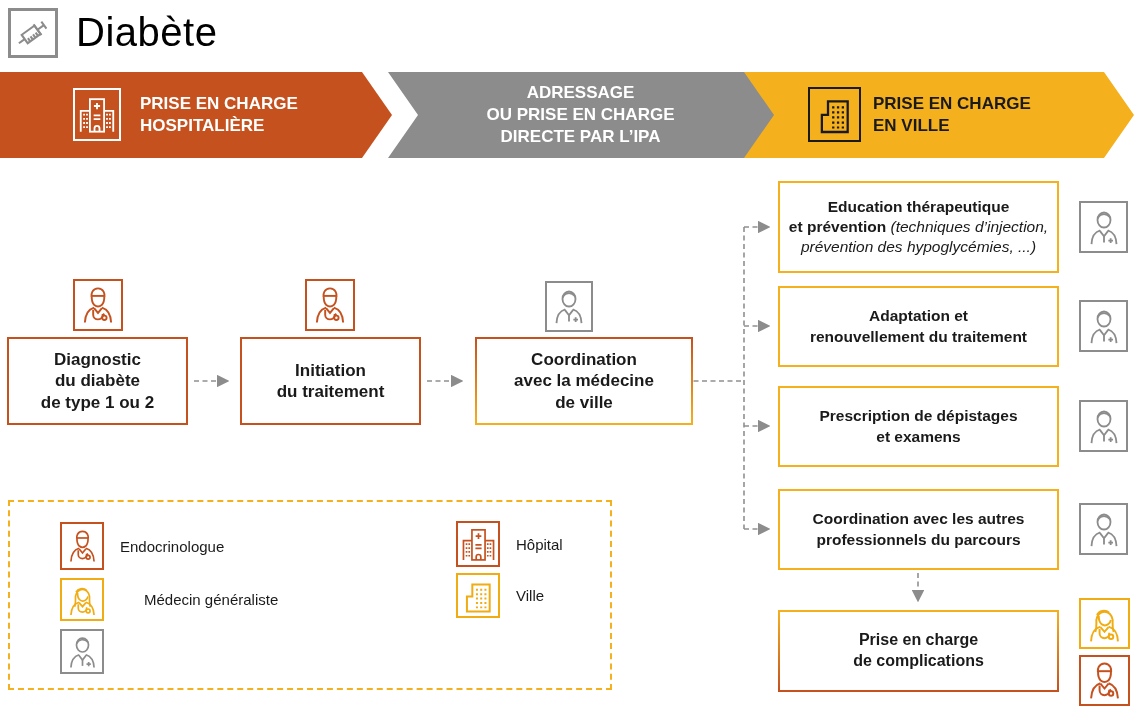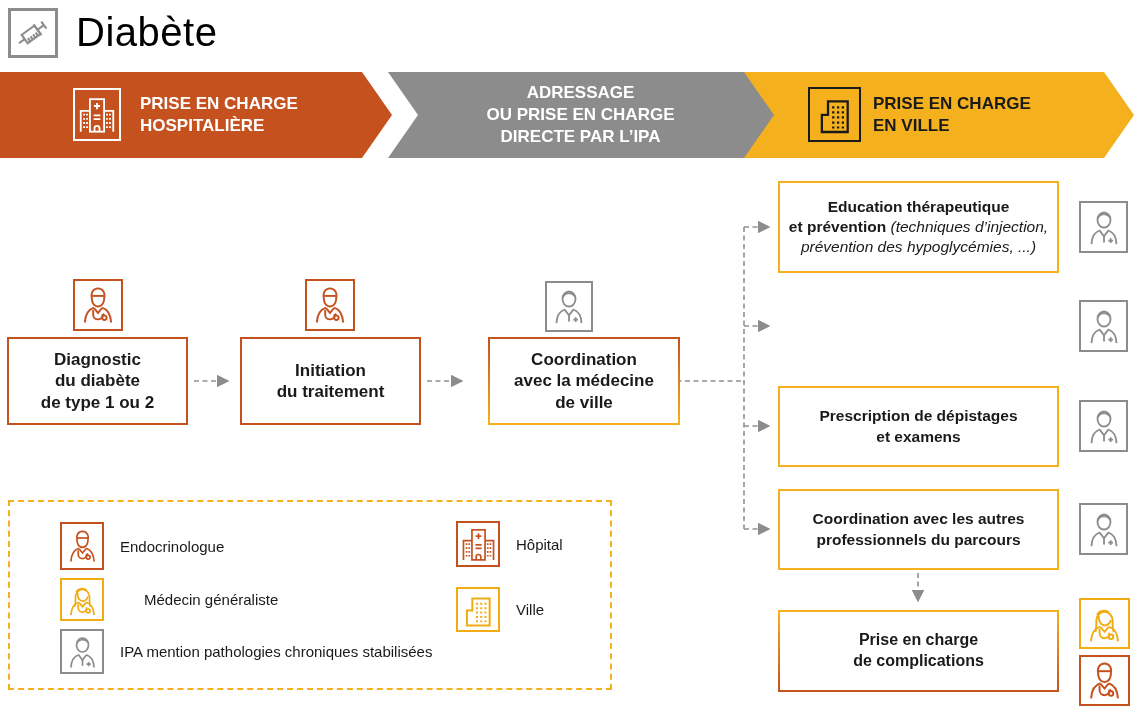--- a/index.html
+++ b/index.html
@@ -42,21 +42,21 @@
   }
   .c-orange{color:#C5511F;} .c-yellow{color:#F0AC12;} .c-gray{color:#8C8C8C;}
   
   .fbox{
     position:absolute;top:337px;height:88px;background:#fff;box-sizing:border-box;
     border:2px solid #C5511F;display:flex;align-items:center;justify-content:center;
     text-align:center;font-weight:bold;font-size:17px;line-height:1.25;white-space:pre-line;
   }
   .fbox-1{left:7px;width:181px;}
   .fbox-2{left:240px;width:181px;}
-  .fbox-3{left:488px;width:192px;border-image:linear-gradient(180deg,#C5511F,#F5B01D) 1;}
+  .fbox-3{left:475px;width:218px;border-image:linear-gradient(180deg,#C5511F,#F5B01D) 1;}
   
   .cbox{
     position:absolute;left:778px;width:281px;background:#fff;box-sizing:border-box;
     border:2px solid #F5B01D;display:flex;align-items:center;justify-content:center;
     text-align:center;font-size:15.5px;line-height:1.3;padding:4px 8px;
   }
   .cbox b{white-space:pre-line;}
   .cbox-1{top:181px;height:92px;}
   .cbox-2{top:286px;height:81px;}
   .cbox-3{top:386px;height:81px;}
@@ -216,20 +216,24 @@
   <div class="fbox fbox-2">Initiation
 du traitement</div>
   <div class="fbox fbox-3">Coordination
 avec la médecine
 de ville</div>
 
   <div class="cbox cbox-1">
     <span><b>Education thérapeutique
 et prévention </b><i>(techniques d’injection, prévention des hypoglycémies, ...)</i></span>
   </div>
+  <div class="cbox cbox-2">
+    <b>Adaptation et
+renouvellement du traitement</b>
+  </div>
   <div class="cbox cbox-3">
     <b>Prescription de dépistages
 et examens</b>
   </div>
   <div class="cbox cbox-4">
     <b>Coordination avec les autres
 professionnels du parcours</b>
   </div>
   <div class="cbox cbox-5">Prise en charge
 de complications</div>
@@ -282,31 +286,30 @@
           </svg>
       </span>
       <span>Médecin généraliste</span>
     </div>
     <div class="lrow" style="left:22px;top:127px;">
       <span class="actor c-gray" style="width:44px;height:45px;">
         <svg class="ig" width="37" height="38">
             <use href="#sym-nurse"></use>
           </svg>
       </span>
-      <span>IPA mention pathologies chroniques stabilisées</span>
     </div>
     <div class="lrow" style="left:418px;top:19px;">
       <span class="actor c-orange" style="width:44px;height:46px;">
         <svg class="ig" width="37" height="39">
             <use href="#sym-hospital"></use>
           </svg>
       </span>
       <span>Hôpital</span>
     </div>
-    <div class="lrow" style="left:418px;top:85px;">
+    <div class="lrow" style="left:418px;top:71px;">
       <span class="actor c-yellow" style="width:44px;height:45px;">
         <svg class="ig" width="37" height="38">
             <use href="#sym-city"></use>
           </svg>
       </span>
       <span>Ville</span>
     </div>
   </div>
 
 </div>

